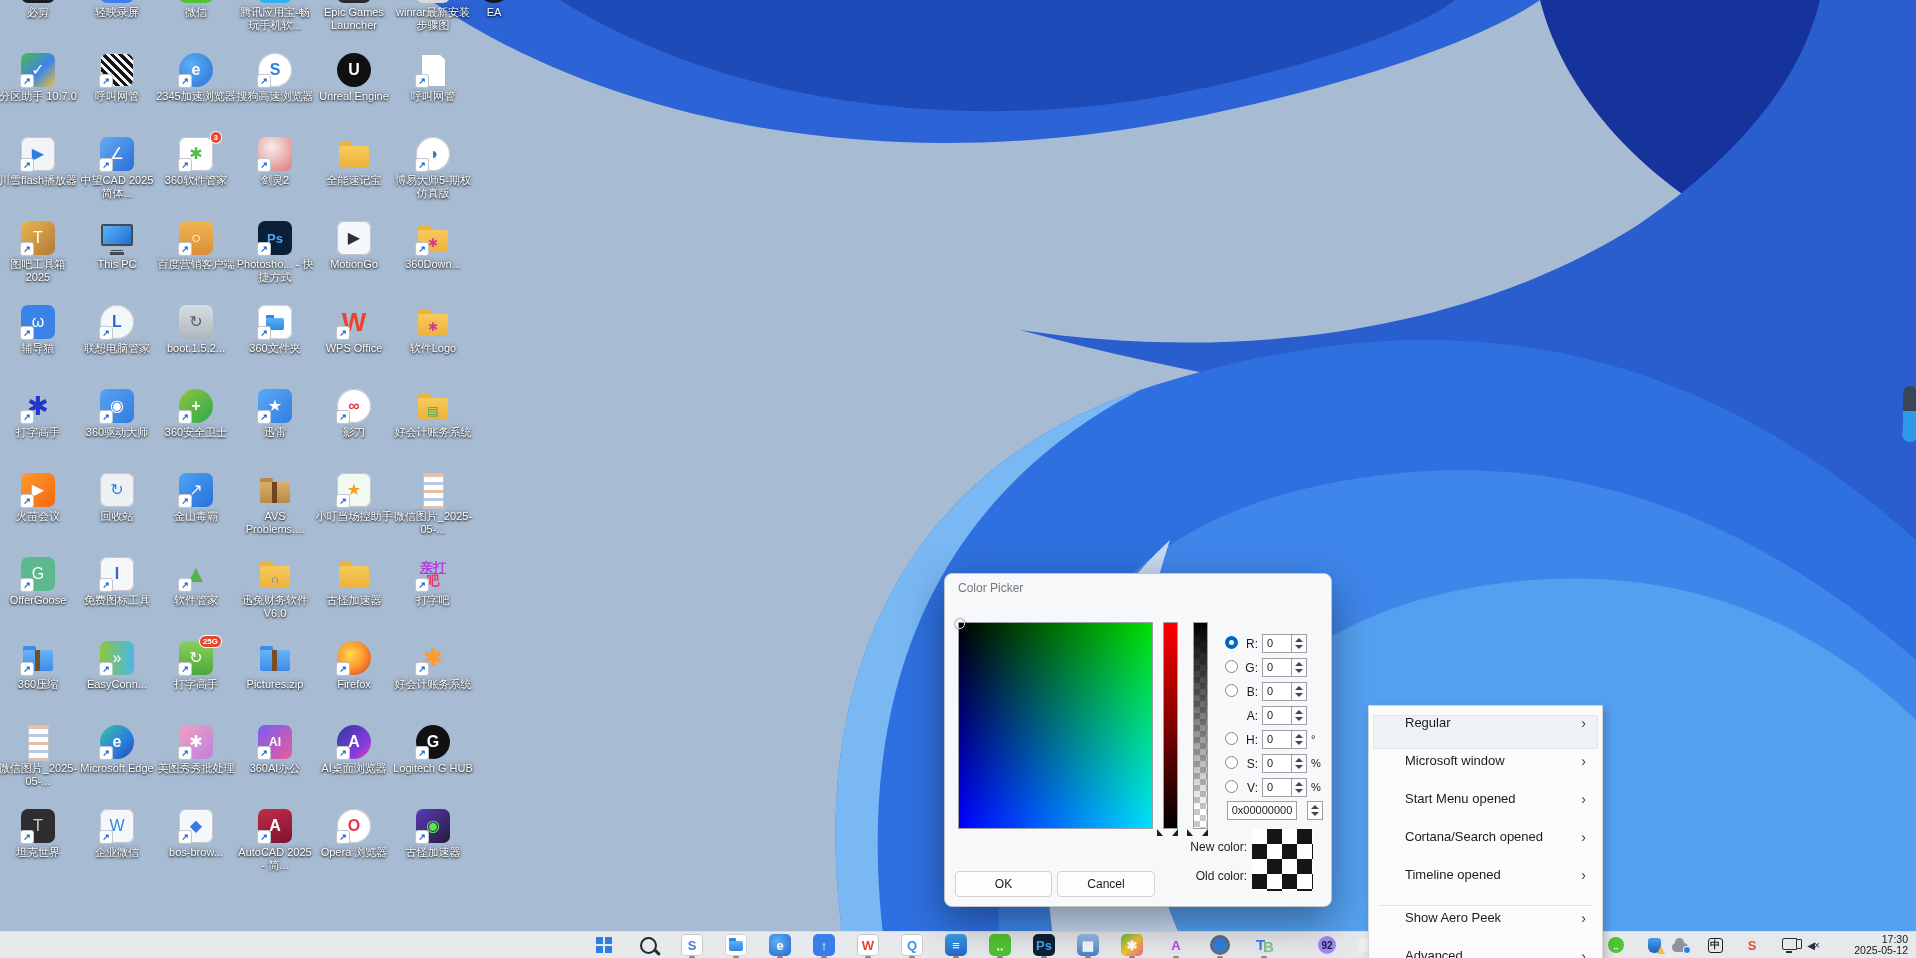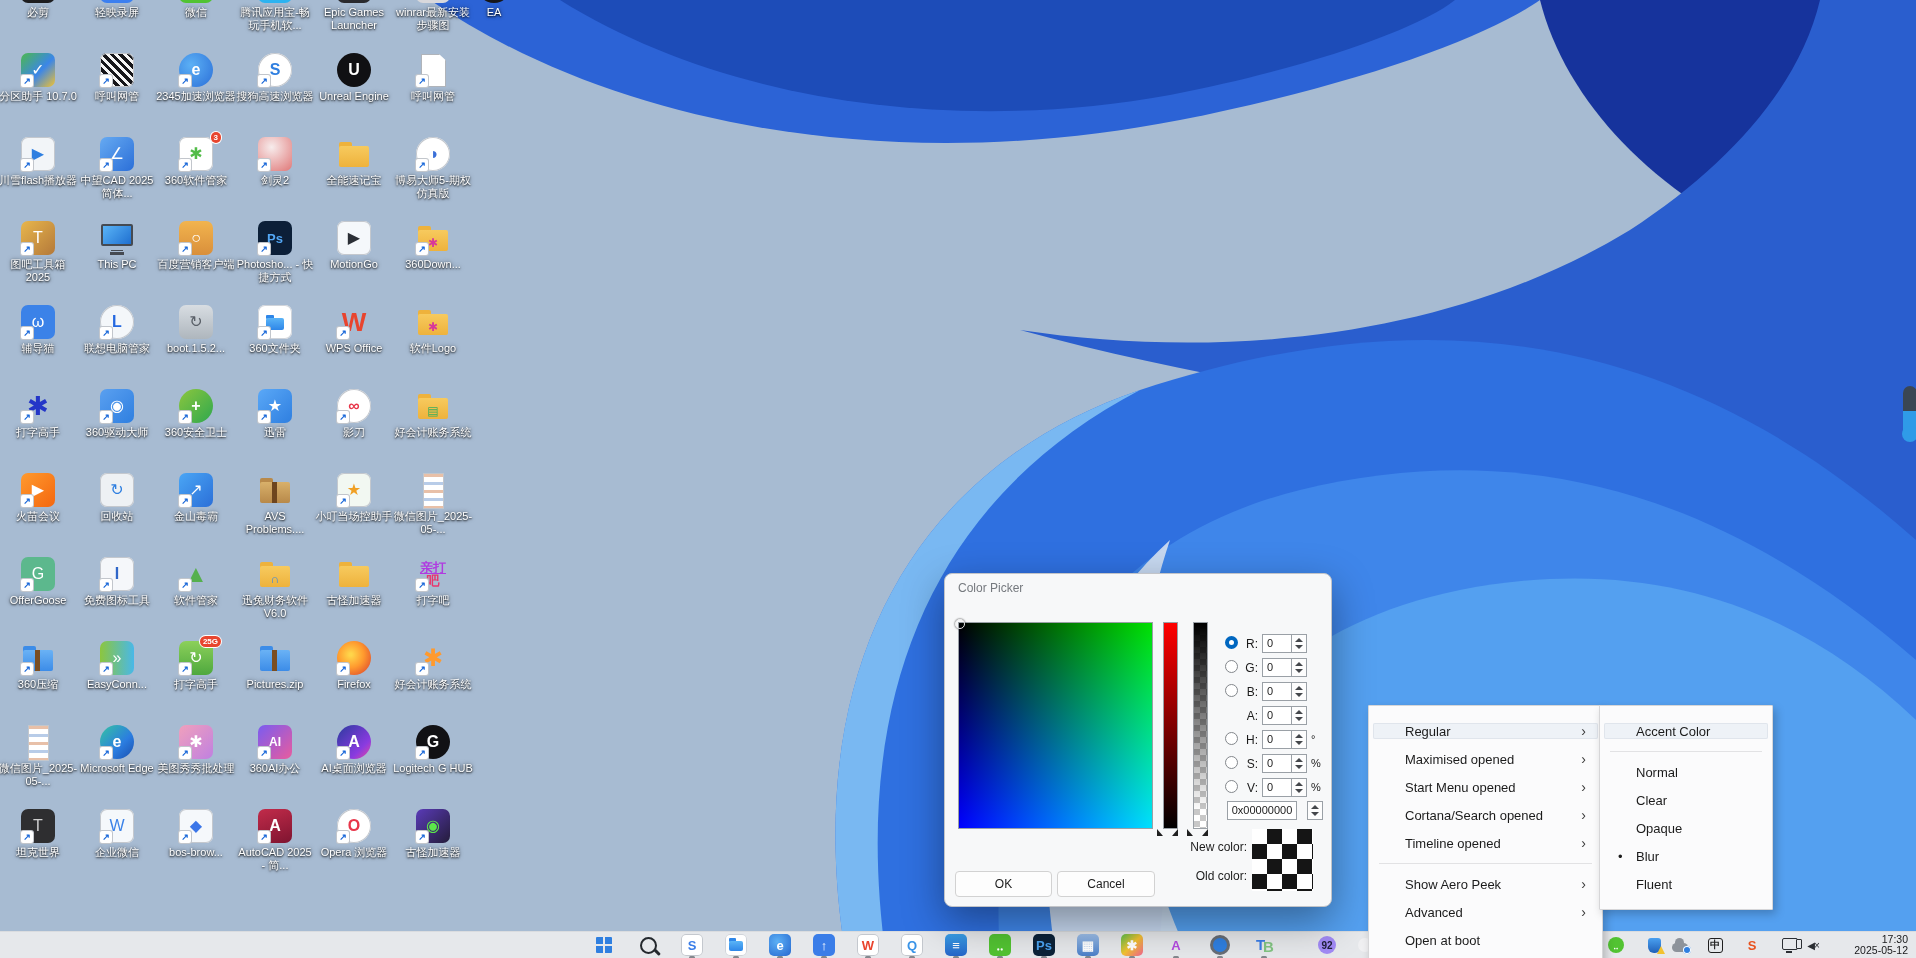--- a/index.html
+++ b/index.html
@@ -85,22 +85,22 @@
   .nclab{position:absolute;left:160px;width:142px;text-align:right;font-size:12px}
   .swatch{position:absolute;left:307px;top:255px;width:61px;height:62px;
      background:repeating-conic-gradient(#151515 0% 25%,#fff 0% 50%);background-size:30px 30px}
   .btn{position:absolute;top:297px;height:26px;background:#fdfdfd;border:1px solid #d2d2d2;border-radius:4px;
      display:flex;align-items:center;justify-content:center;font-size:12px;color:#1b1b1b;box-sizing:border-box}
   
   .menu{position:absolute;top:705px;background:#fbfbfc;border:1px solid #d6d6d8;box-shadow:3px 4px 10px rgba(0,0,0,.22);
      padding:5px 0;z-index:60;border-radius:1px}
   .menu-main{left:1368px;width:233px}
   .menu-sub{left:1599px;width:172px}
-  .mi{height:16px;display:flex;align-items:flex-end;padding:0 10px 0 32px;font-size:13px;color:#1b1b1b;
-     margin:12px 4px;border-radius:2px;position:relative;white-space:nowrap}
+  .mi{height:34px;display:flex;align-items:flex-start;padding:0 10px 0 32px;font-size:13px;color:#1b1b1b;
+     margin:4px 4px;border-radius:2px;position:relative;white-space:nowrap}
   .mi.hl{background:#eef2f7;box-shadow:inset 0 0 0 1px #e0e5ec}
   .mi-arrow{position:absolute;right:12px;font-size:14px;color:#3c3c3c}
   .mi-bullet{position:absolute;left:14px;font-size:13px;color:#1b1b1b}
   .sep{height:1px;background:#e2e2e4;margin:4px 10px}
   
   .taskbar{position:absolute;left:0;bottom:0;width:1916px;height:26px;background:#e6e8eb;
      border-top:1px solid rgba(0,0,0,.05);z-index:20}
   #tb-main{position:absolute;left:592px;top:1px;height:24px;display:flex;gap:20px;align-items:center}
   .tk{width:24px;height:24px;position:relative;display:flex;align-items:center;justify-content:center;flex:none}
   .tk-vis{width:22px;height:22px;border-radius:5px;display:flex;align-items:center;justify-content:center;
@@ -773,21 +773,21 @@
   </div>
 
   <div class="menu menu-main" id="ctx-menu">
       <div class="mi hl">
 
     <span class="mi-label">Regular</span>
     <span class="mi-arrow">›</span>
   </div>
       <div class="mi">
 
-    <span class="mi-label">Maximised opened</span>
+    <span class="mi-label">Microsoft window</span>
     <span class="mi-arrow">›</span>
   </div>
       <div class="mi">
 
     <span class="mi-label">Start Menu opened</span>
     <span class="mi-arrow">›</span>
   </div>
       <div class="mi">
 
     <span class="mi-label">Cortana/Search opened</span>
@@ -815,53 +815,20 @@
 
   </div>
       <div class="mi">
 
     <span class="mi-label">Tips and tricks</span>
 
   </div>
       <div class="mi">
 
     <span class="mi-label">Exit</span>
-
-  </div>
-    </div>
-  <div class="menu menu-sub" id="sub-menu">
-      <div class="mi hl">
-
-    <span class="mi-label">Accent Color</span>
-
-  </div>
-      <div class="sep"></div>
-      <div class="mi">
-
-    <span class="mi-label">Normal</span>
-
-  </div>
-      <div class="mi">
-
-    <span class="mi-label">Clear</span>
-
-  </div>
-      <div class="mi">
-
-    <span class="mi-label">Opaque</span>
-
-  </div>
-      <div class="mi">
-    <span class="mi-bullet">•</span>
-    <span class="mi-label">Blur</span>
-
-  </div>
-      <div class="mi">
-
-    <span class="mi-label">Fluent</span>
 
   </div>
     </div>
 
   <div class="taskbar">
     <div id="tb-main">
         <div class="tk">
     <div class="tk-vis k-win"></div>
 
   </div>

